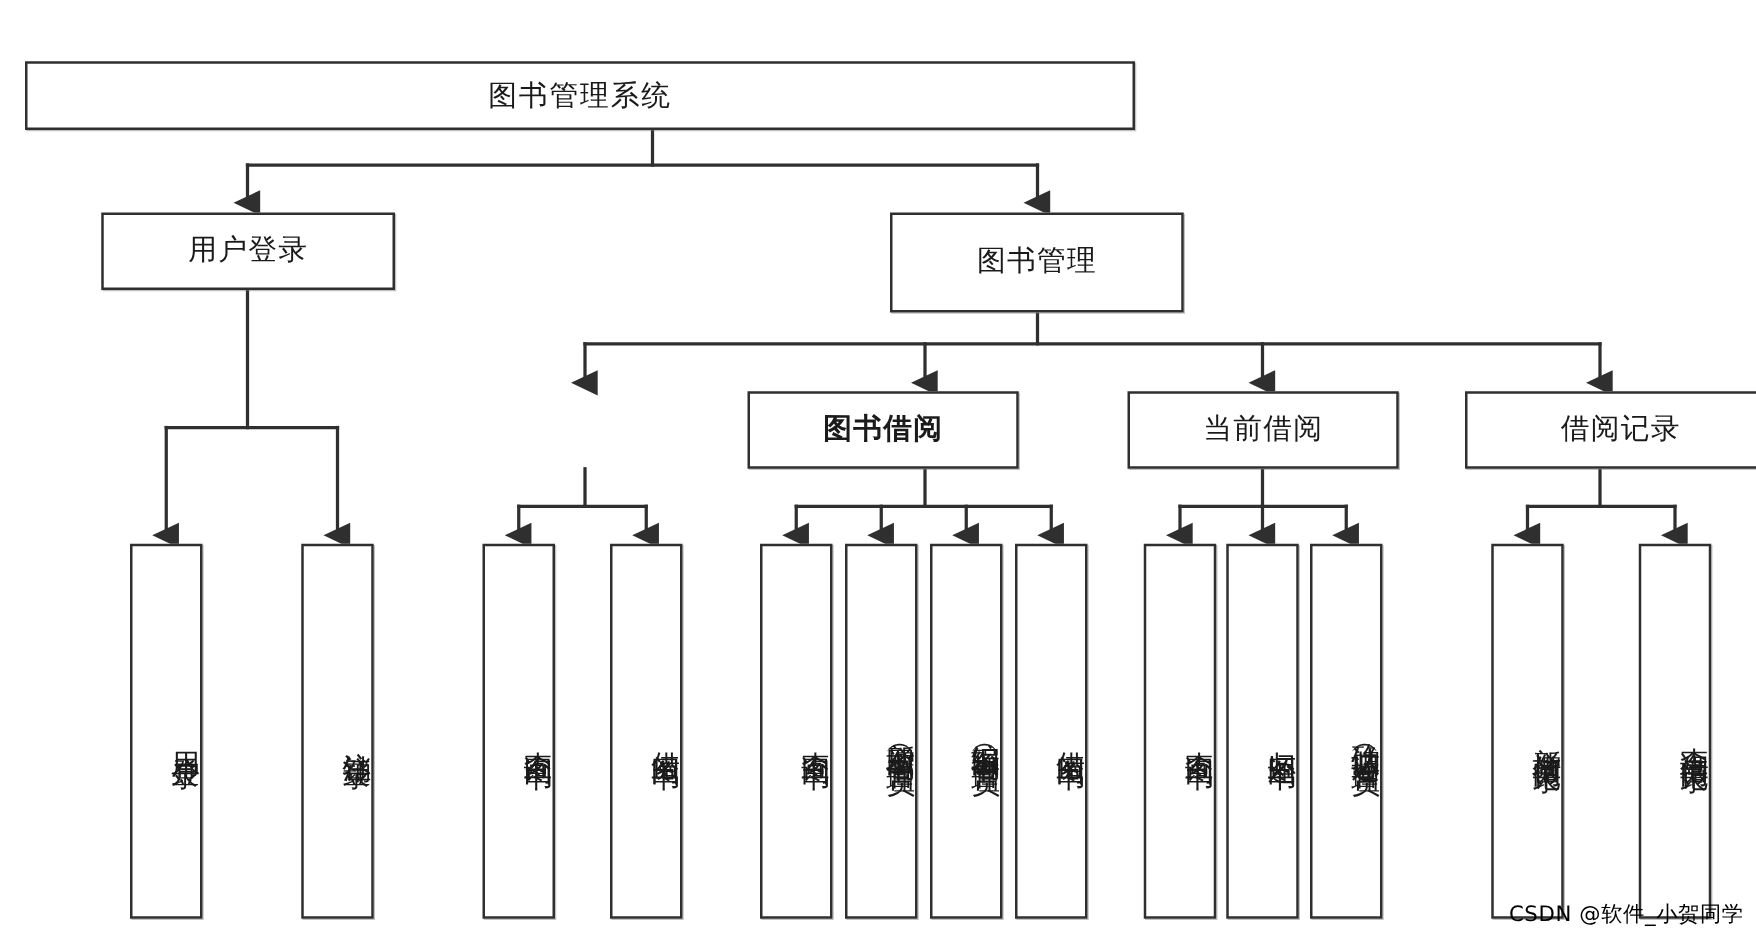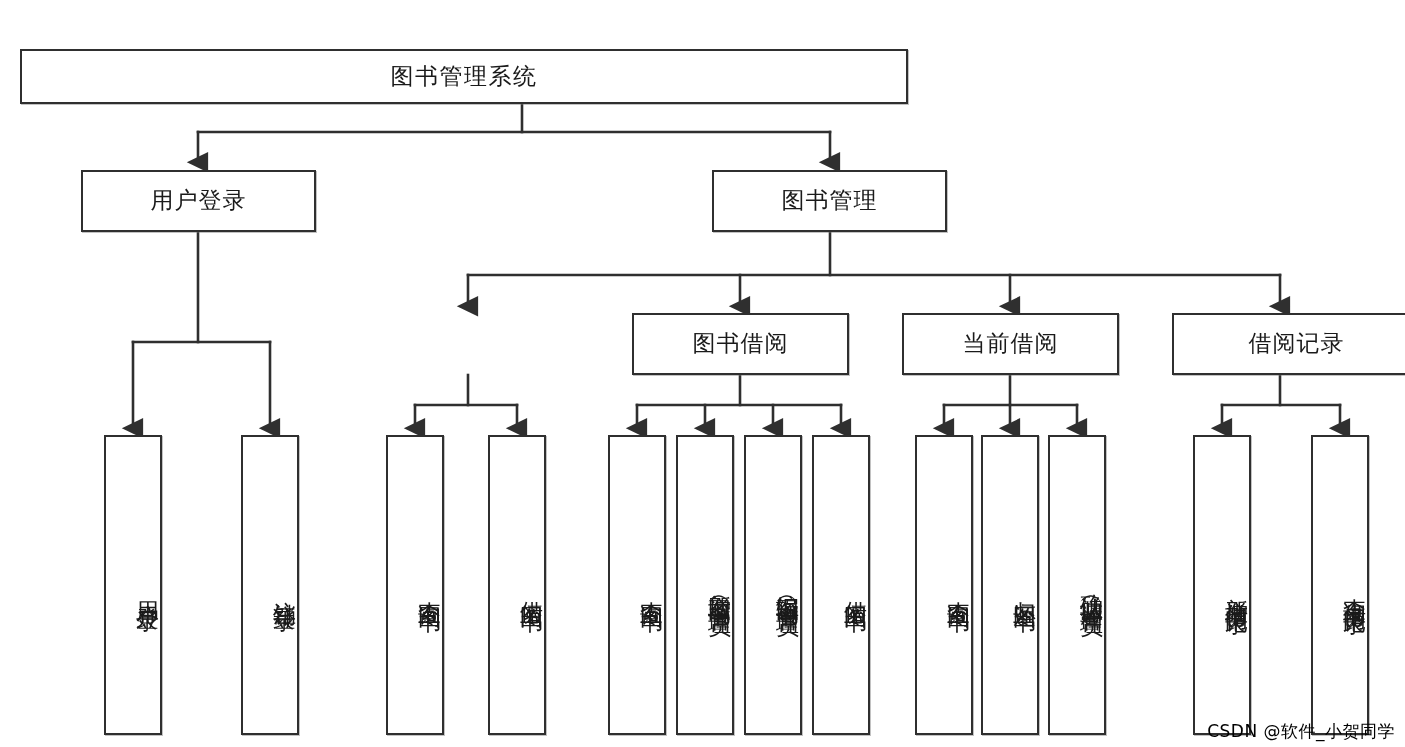--- a/index.html
+++ b/index.html
@@ -127,25 +127,25 @@
     </g>
   </svg>
 
   <div class="node root" style="left:20px; top:13px; width:888px; height:55px;margin-top:36px;">
     <span class="hlabel">图书管理系统</span>
   </div>
 
   <div class="node horiz" style="left:81px; top:170px; width:235px; height:62px;">
     <span class="hlabel">用户登录</span>
   </div>
-  <div class="node horiz" style="left:712px; top:170px; width:235px; height:62px;">
+  <div class="node horiz" style="left:712px; top:170px; width:235px; height:80px;">
     <span class="hlabel">图书管理</span>
   </div>
 
-  <div class="node horiz" style="left:632px; top:313px; width:217px; height:62px;">
+  <div class="node horiz" style="left:598px; top:313px; width:217px; height:62px;font-weight:bold;">
     <span class="hlabel">图书借阅</span>
   </div>
   <div class="node horiz" style="left:902px; top:313px; width:217px; height:62px;">
     <span class="hlabel">当前借阅</span>
   </div>
   <div class="node horiz" style="left:1172px; top:313px; width:249px; height:62px;">
     <span class="hlabel">借阅记录</span>
   </div>
 
   <div class="node vert" style="left:104px; top:435px; width:58px; height:300px;">

